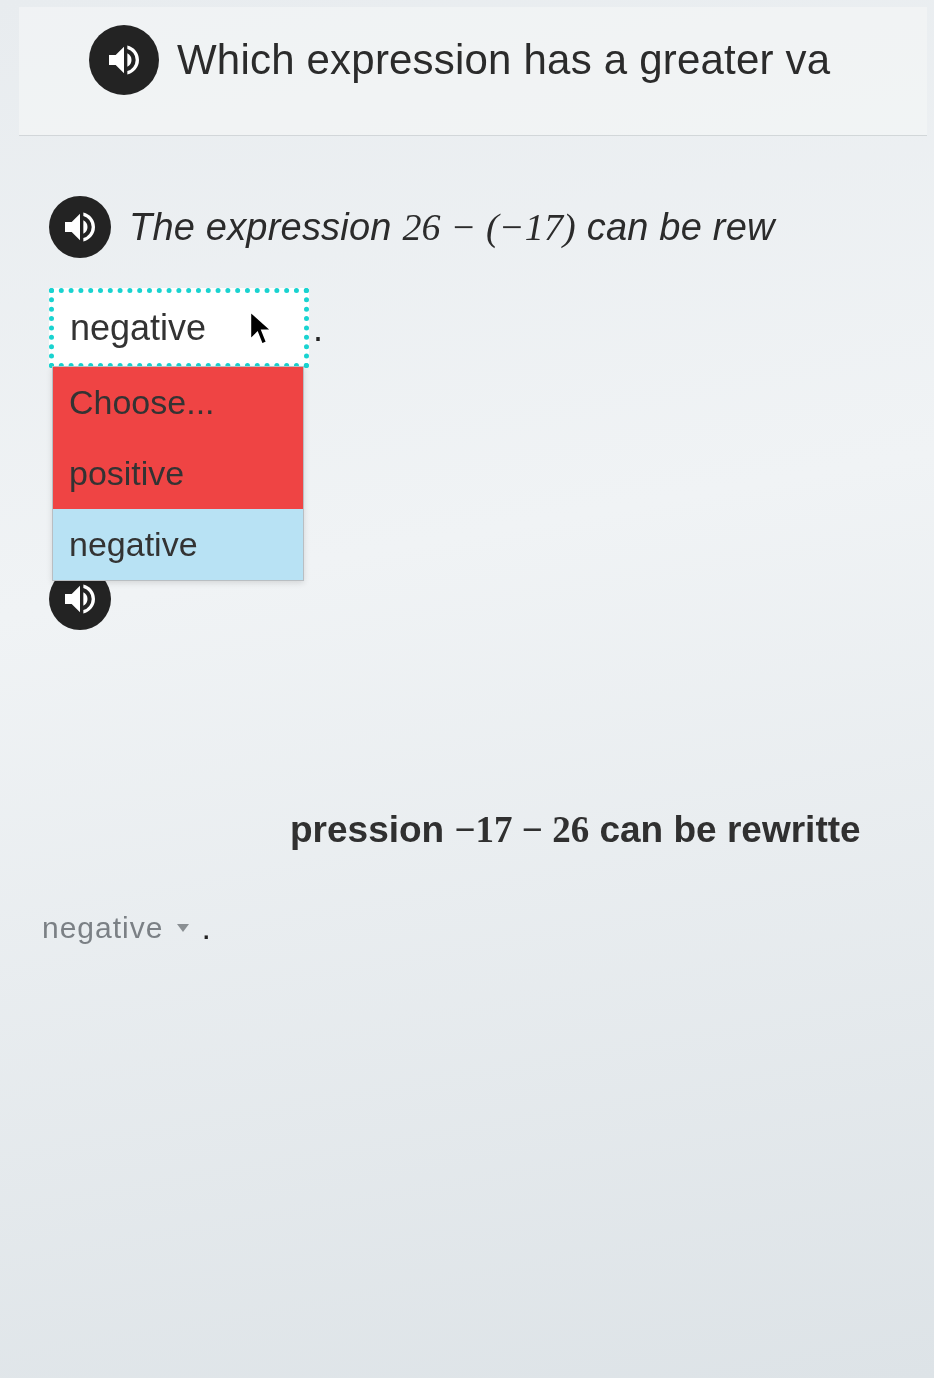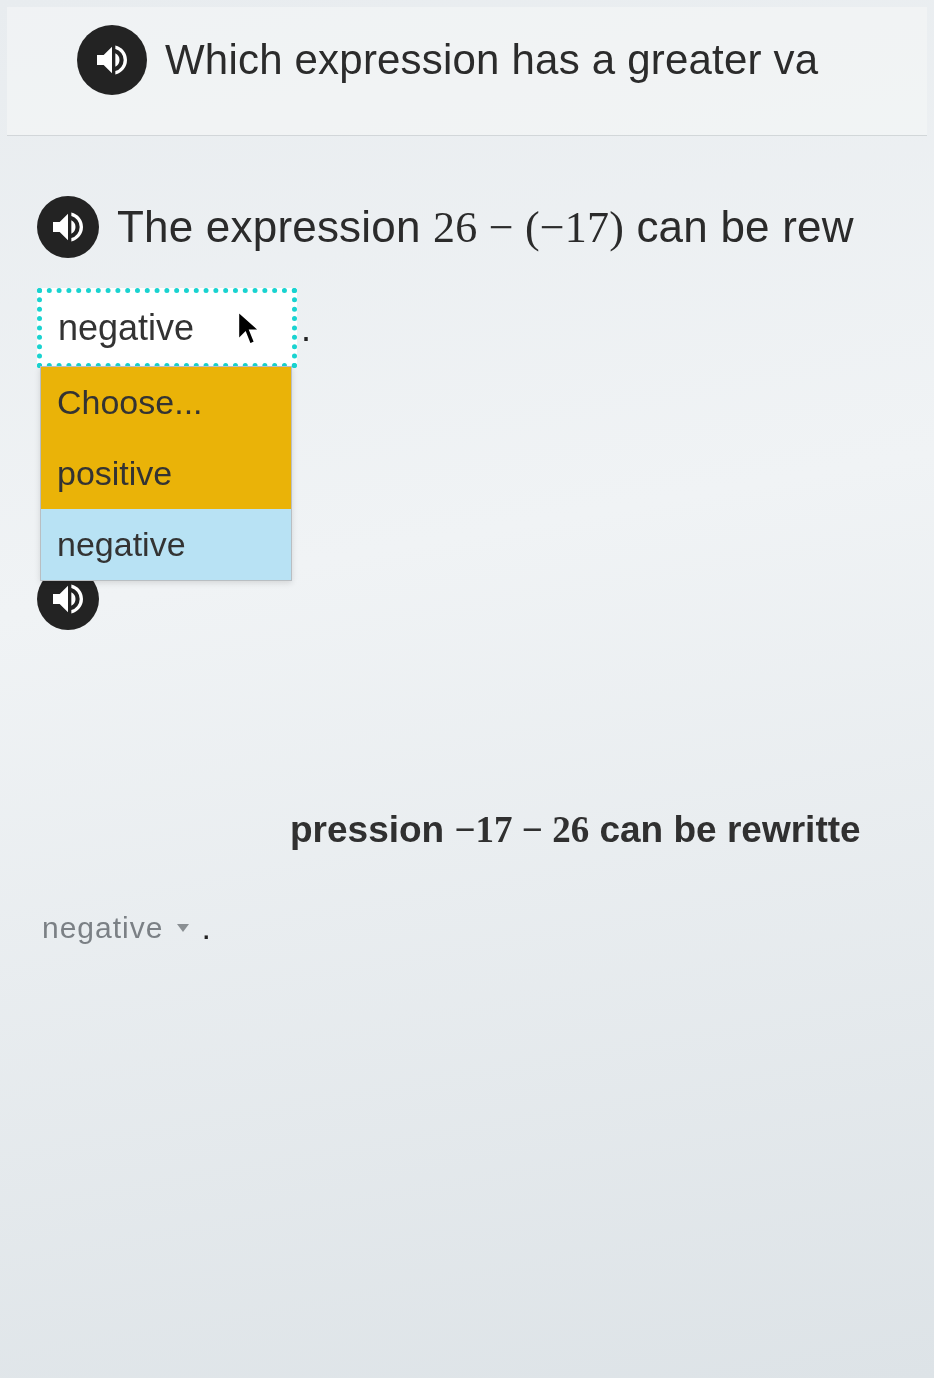--- a/index.html
+++ b/index.html
@@ -5,21 +5,21 @@
   * { box-sizing: border-box; margin: 0; padding: 0; }
   body {
     font-family: Arial, Helvetica, sans-serif;
     background: linear-gradient(170deg, #e8ecef 0%, #f0f3f5 40%, #dde3e7 100%);
     width: 934px;
     height: 1378px;
     overflow: hidden;
     color: #2a2a2a;
     position: relative;
   }
-  .content { padding: 7px; }
+  .content { padding: 7px; margin-left: 12px; }
   .header-block {
     background: rgba(245,246,247,0.6);
     border-bottom: 1px solid rgba(180,185,190,0.5);
     padding: 18px 0 40px 70px;
     margin-bottom: 60px;
   }
   .row {
     display: flex;
     align-items: center;
     gap: 18px;
@@ -33,21 +33,21 @@
     background: #232323;
     display: flex;
     align-items: center;
     justify-content: center;
     flex-shrink: 0;
   }
   .audio-icon svg { width: 40px; height: 40px; fill: #fff; }
   .header-block .audio-icon { width: 70px; height: 70px; }
   .qtext { font-size: 38px; color: #2b2b2b; white-space: nowrap; letter-spacing: 0.2px; }
   .header-block .qtext { font-size: 42px; }
-  .expr .qtext { font-size: 44px; }
+  .expr .qtext { font-size: 38px; font-style: italic; }
   .mathexpr { font-family: 'Times New Roman', serif; }
   .dropdown-zone {
     position: relative;
     margin-left: 30px;
     margin-bottom: 110px;
     width: 260px;
   }
   .dropdown-selected {
     border: 5px dotted #19d3d0;
     background: #fff;
@@ -60,21 +60,21 @@
     position: relative;
   }
   .cursor {
     position: absolute;
     right: 28px; top: 16px;
   }
   .cursor svg { width: 28px; height: 38px; }
   .dropdown-list {
     position: absolute;
     top: 78px; left: 3px;
-    background: #eab308;
+    background: #ef4444;
     border: 1px solid #b9bec2;
     width: 252px;
     box-shadow: 0 2px 6px rgba(0,0,0,0.12);
     z-index: 10;
   }
   .dd-option {
     padding: 16px 16px;
     font-size: 34px;
     color: #333;
     cursor: pointer;

